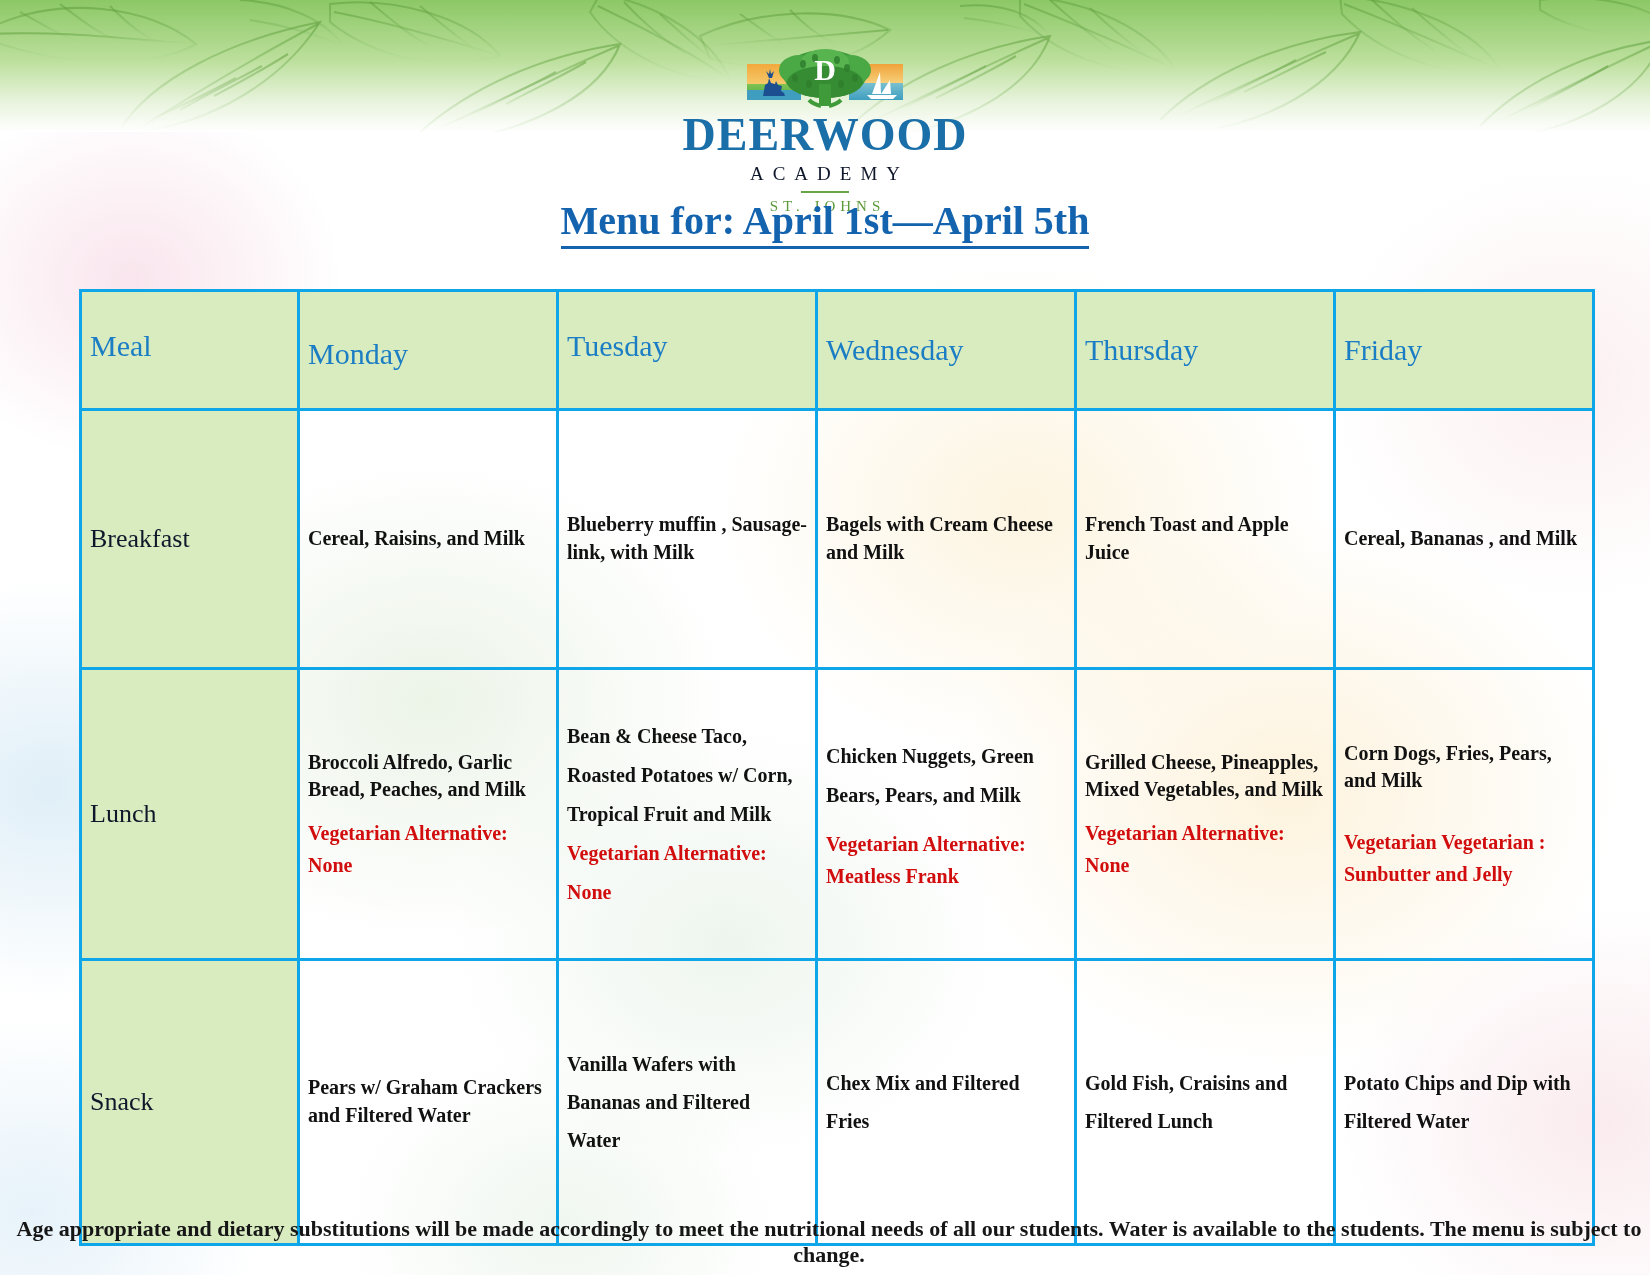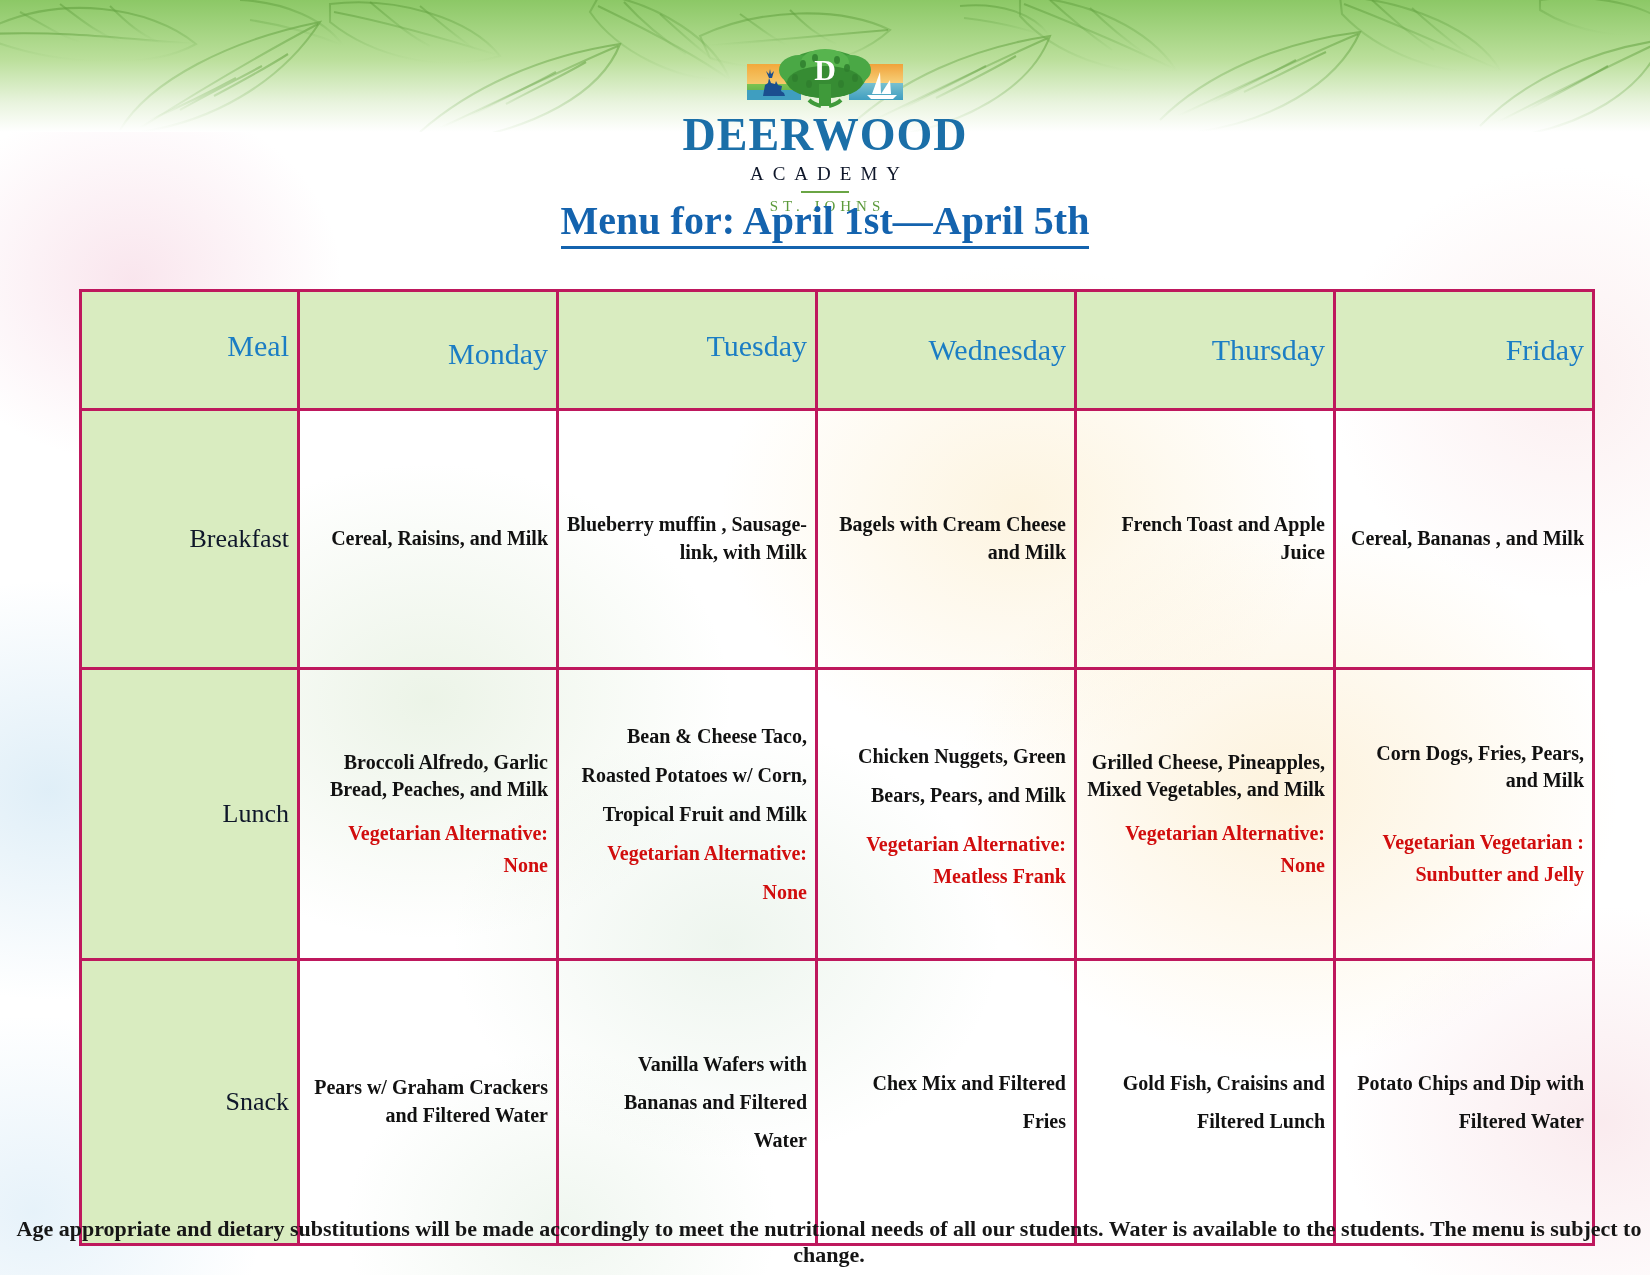--- a/index.html
+++ b/index.html
@@ -119,23 +119,23 @@
   
   table.menu {
     position: absolute;
     top: 289px;
     left: 79px;
     width: 1513px;
     border-collapse: collapse;
     table-layout: fixed;
   }
   table.menu td, table.menu th {
-    border: 3px solid #be185d;
+    border: 3px solid #0ea5e9;
     vertical-align: middle;
-    text-align: right;
+    text-align: left;
     padding: 4px 8px;
   }
   col.meal-col { width: 218px; }
   col.day-col  { width: 259px; }
 
   th.head {
     background: #d9ecc0;
     height: 100px;
     font-family: "Liberation Serif", serif;
     font-weight: normal;

